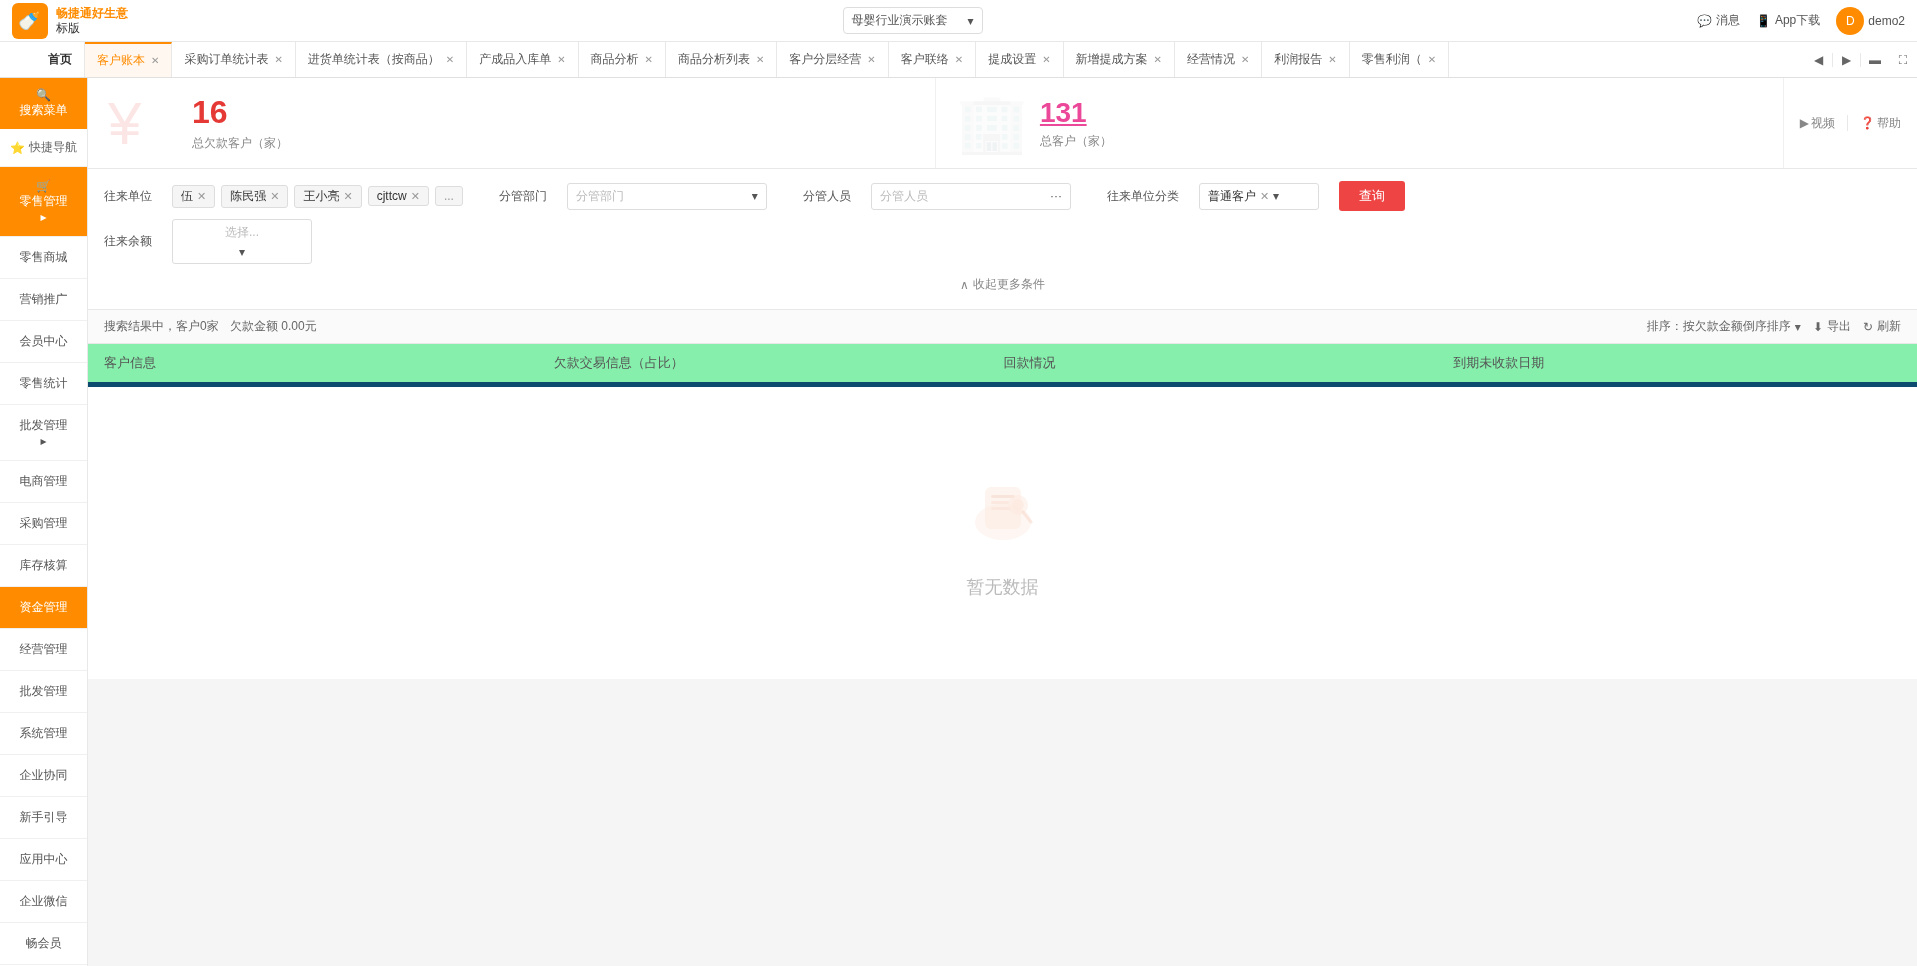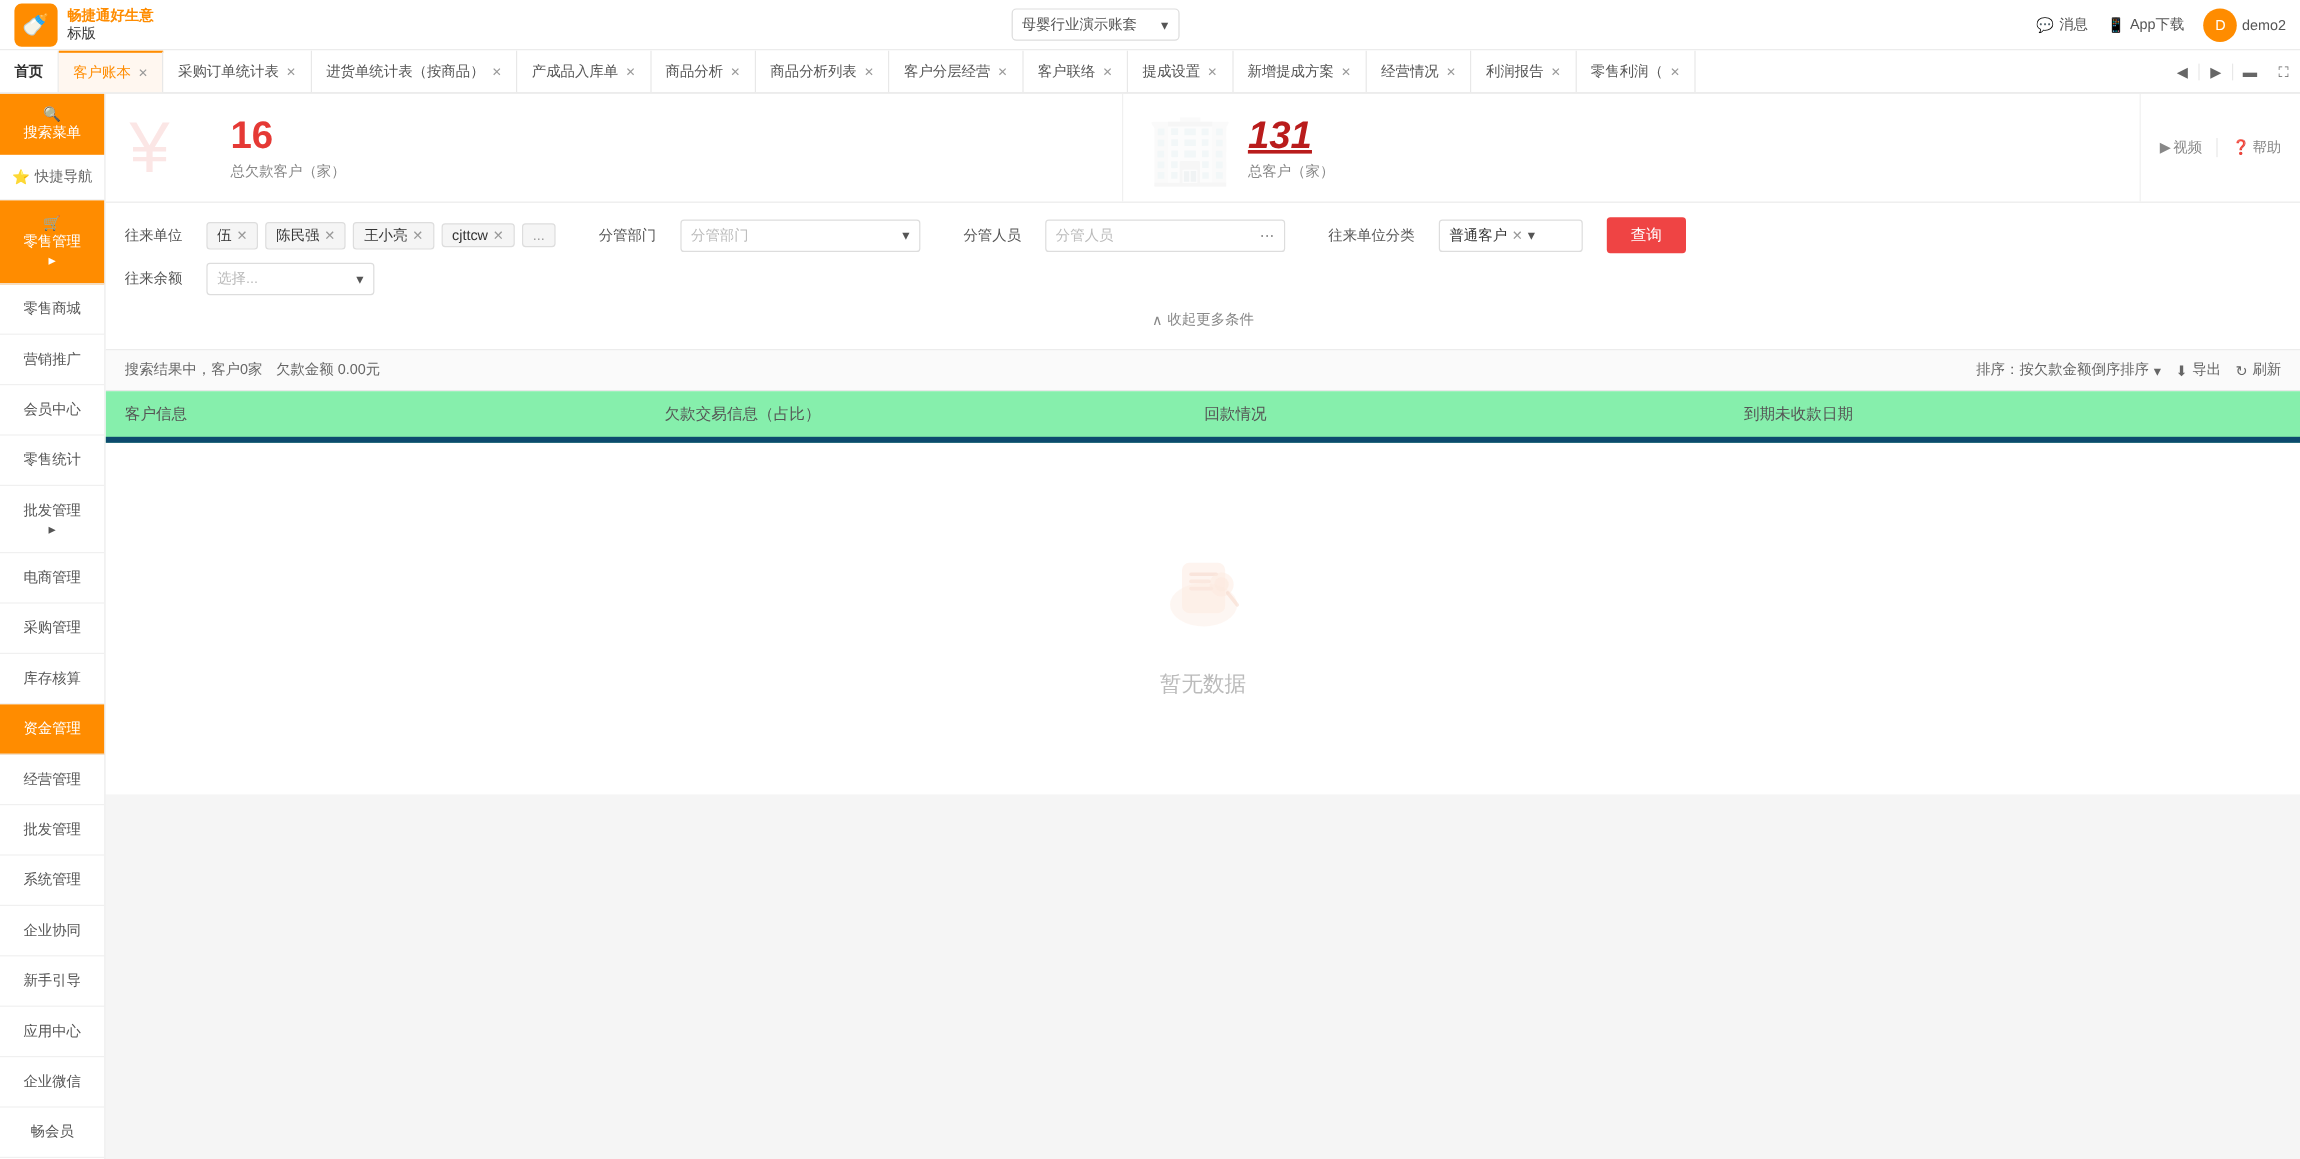--- a/index.html
+++ b/index.html
@@ -23,21 +23,21 @@
     .tab-bar {
       display: flex; align-items: center; background: #fff; border-bottom: 1px solid #e0e0e0;
       height: 36px; flex-shrink: 0; overflow: hidden;
     }
     .tab-item {
       display: flex; align-items: center; padding: 0 12px; height: 100%; font-size: 12px;
       color: #555; cursor: pointer; border-right: 1px solid #e8e8e8; white-space: nowrap;
       gap: 4px; position: relative; flex-shrink: 0;
     }
     .tab-item.active { background: #fff7f0; color: #ff8c00; border-top: 2px solid #ff8c00; }
-    .tab-item.home { background: #fff; color: #333; font-weight: bold; }
+    .tab-item.home { background: #fff; color: #333; font-weight: bold; margin-left: 36px; }
     .tab-close { font-size: 10px; color: #999; cursor: pointer; margin-left: 2px; }
     .tab-arrow { width: 28px; height: 100%; display: flex; align-items: center; justify-content: center; cursor: pointer; font-size: 12px; color: #666; border-right: 1px solid #e8e8e8; }
     .tab-controls { display: flex; align-items: center; margin-left: auto; }
     .tab-ctrl-btn { width: 28px; height: 100%; display: flex; align-items: center; justify-content: center; cursor: pointer; font-size: 12px; color: #666; }
 
     
     .main-layout { display: flex; flex: 1; overflow: hidden; }
 
     
     .sidebar {
@@ -60,21 +60,21 @@
     .summary-cards {
       display: flex; background: #fff; border-bottom: 1px solid #e8e8e8; flex-shrink: 0;
     }
     .summary-card {
       flex: 1; padding: 16px 24px; display: flex; align-items: center; gap: 16px;
       border-right: 1px solid #f0f0f0; position: relative;
     }
     .summary-card-data { z-index: 1; }
     .summary-card-value { font-size: 32px; font-weight: bold; }
     .summary-card-value.red { color: #e53935; }
-    .summary-card-value.dark { color: #b91c1c; font-size: 32px; font-weight: bold; text-decoration: underline; font-style: italic; }
+    .summary-card-value.dark { color: #ec4899; font-size: 28px; font-weight: bold; text-decoration: underline; }
     .summary-card-label { font-size: 12px; color: #888; margin-top: 4px; }
     .card-action-btn { font-size: 12px; color: #888; cursor: pointer; display: flex; align-items: center; gap: 2px; }
 
     
     .filter-area { background: #fff; padding: 12px 16px; border-bottom: 1px solid #e8e8e8; }
     .filter-row { display: flex; align-items: center; gap: 20px; margin-bottom: 8px; flex-wrap: wrap; }
     .filter-label { font-size: 12px; color: #555; white-space: nowrap; }
     .filter-tags { display: flex; gap: 6px; flex-wrap: wrap; align-items: center; }
     .filter-tag {
       display: flex; align-items: center; gap: 4px; background: #f5f5f5; border: 1px solid #ddd;
@@ -356,21 +356,21 @@
           <div class="filter-tag" style="border:none;background:transparent;padding:0;">
             <span>普通客户</span>
             <span class="tag-close">✕</span>
           </div>
           <span>▾</span>
         </div>
         <button class="query-btn">查询</button>
       </div>
       <div class="filter-row">
         <span class="filter-label">往来余额</span>
-        <div class="filter-select" style="min-width:140px;">
+        <div class="filter-select" style="min-width:140px;flex-direction:column;">
           <span style="color:#bbb;flex:1;">选择...</span>
           <span>▾</span>
         </div>
       </div>
       <div style="display:flex;justify-content:center;">
         <div class="collapse-btn">
           <span>∧</span>
           <span>收起更多条件</span>
         </div>
       </div>

